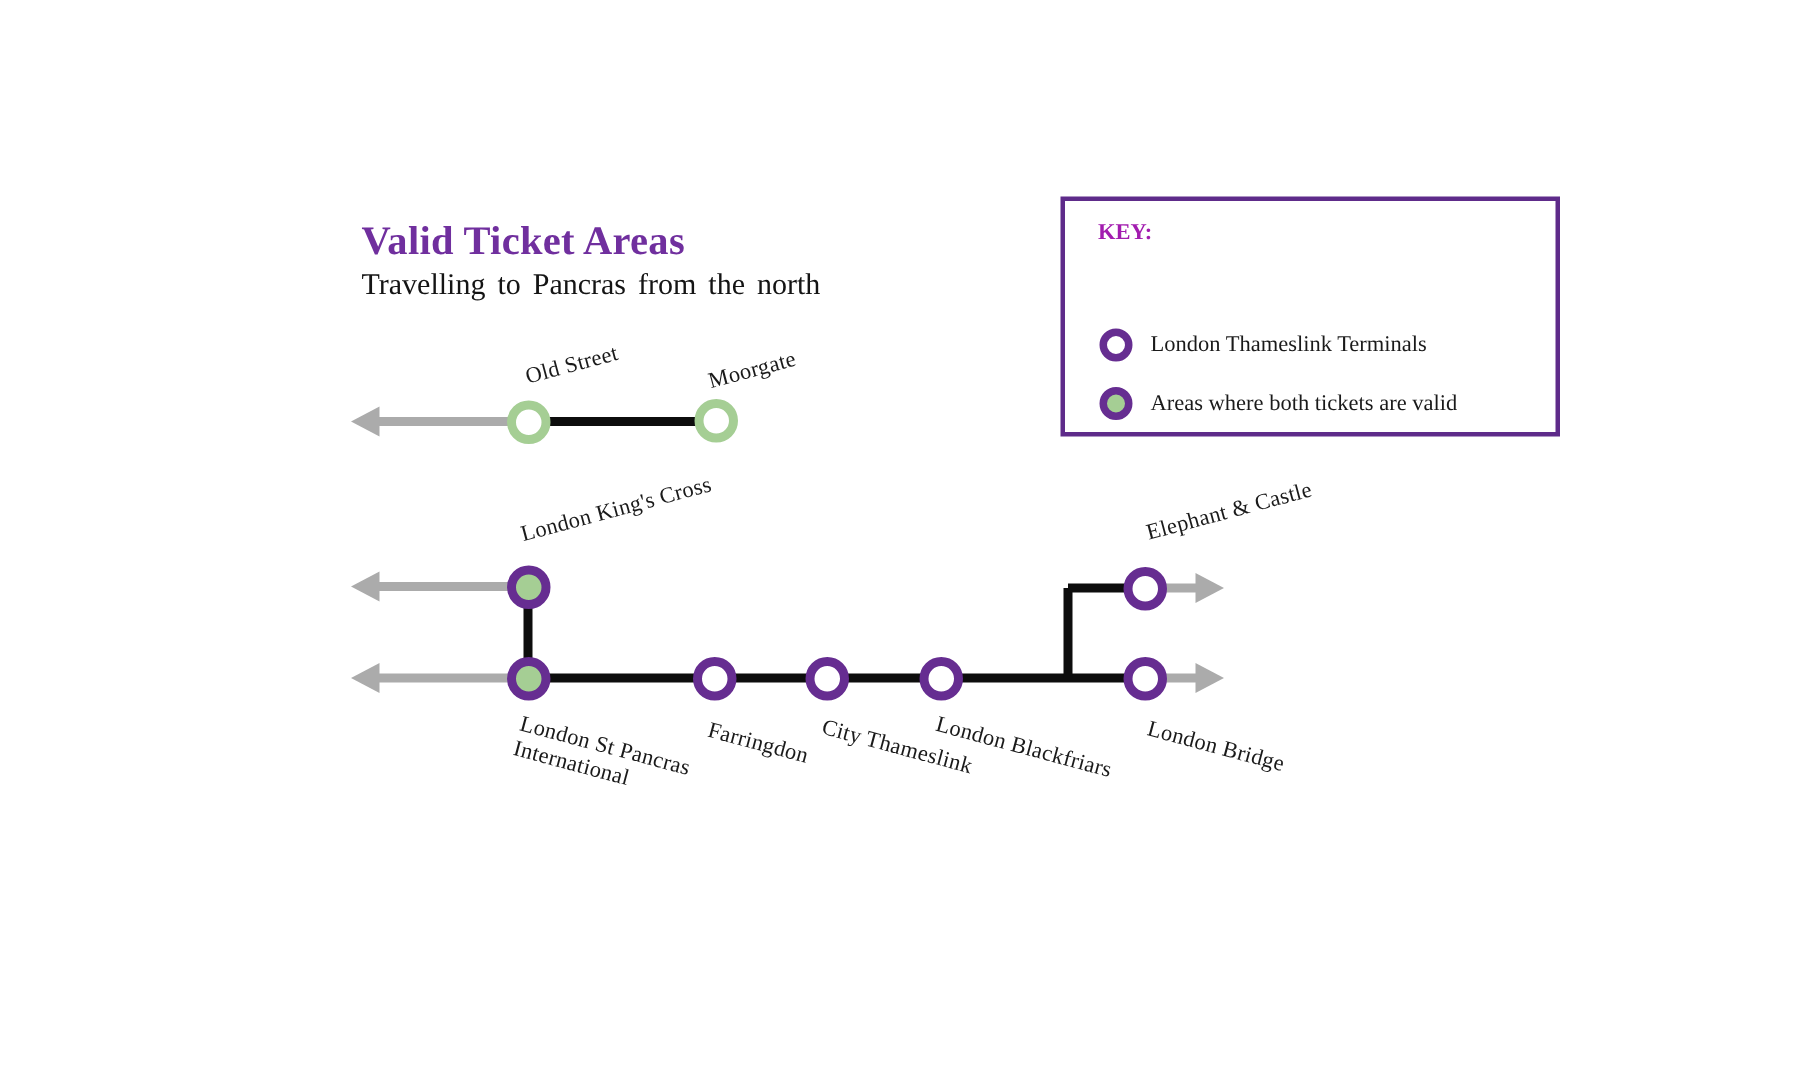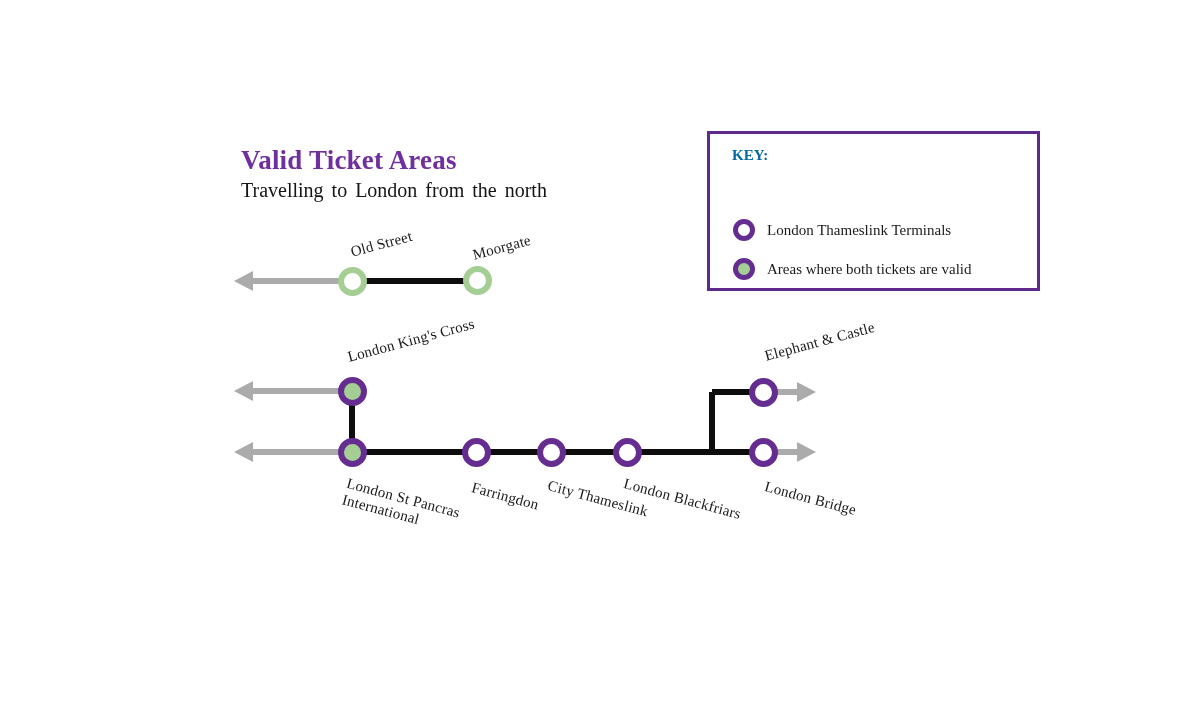--- a/index.html
+++ b/index.html
@@ -26,21 +26,21 @@
 
   
   .keybox {
     position: absolute; left: 707px; top: 131px;
     width: 333px; height: 160px;
     border: 3px solid #5e2b8a; box-sizing: border-box;
     background: #ffffff; z-index: 6;
   }
   .key-title {
     position: absolute; left: 22px; top: 13px;
-    font-size: 15px; font-weight: bold; color: #0369a1;
+    font-size: 15px; font-weight: bold; color: #a21caf;
   }
   .key-item { position: absolute; left: 23px; height: 22px; display: flex; align-items: center; }
   .key-item .label { margin-left: 12px; font-size: 15px; color: #1a1a1a; }
   .ring {
     width: 22px; height: 22px; border-radius: 50%;
     box-sizing: border-box; background: #ffffff; flex: 0 0 auto;
   }
   .ring.green  { border: 5px solid #a5ce94; }
   .ring.purple { border: 5px solid #662d91; }
   .ring.both   { border: 5px solid #662d91; background: #a5ce94; }
@@ -75,21 +75,21 @@
   .up   { transform: rotate(-15deg); transform-origin: left center; }
   .down { transform: rotate(15deg);  transform-origin: left center; }
   .down-tl { transform: rotate(15deg); transform-origin: left top; }
 </style>
 </head>
 <body>
 
 <div class="canvas">
 
   <div class="title">Valid Ticket Areas</div>
-  <div class="subtitle">Travelling to London from the north</div>
+  <div class="subtitle">Travelling to Pancras from the north</div>
 
   <div class="keybox">
     <div class="key-title">KEY:</div>
     <div class="key-item" style="top:85px;justify-content:flex-end;">
       <span class="ring purple"></span>
       <span class="label">London Thameslink Terminals</span>
     </div>
     <div class="key-item" style="top:124px;">
       <span class="ring both"></span>
       <span class="label">Areas where both tickets are valid</span>

